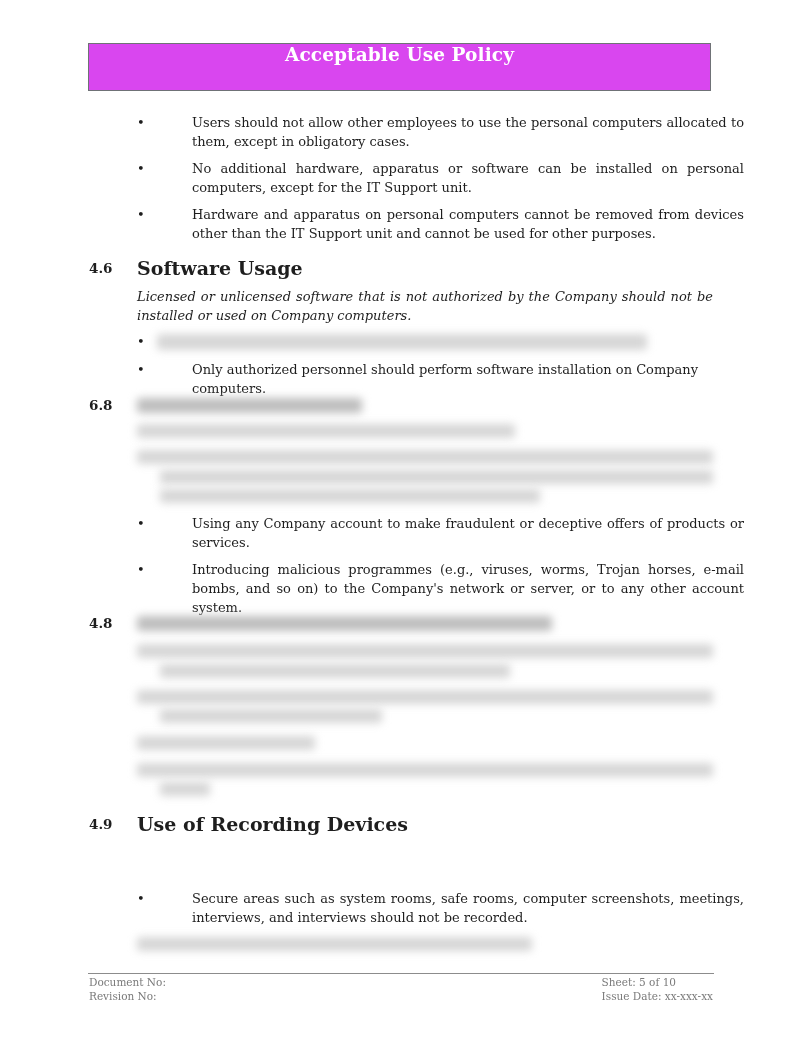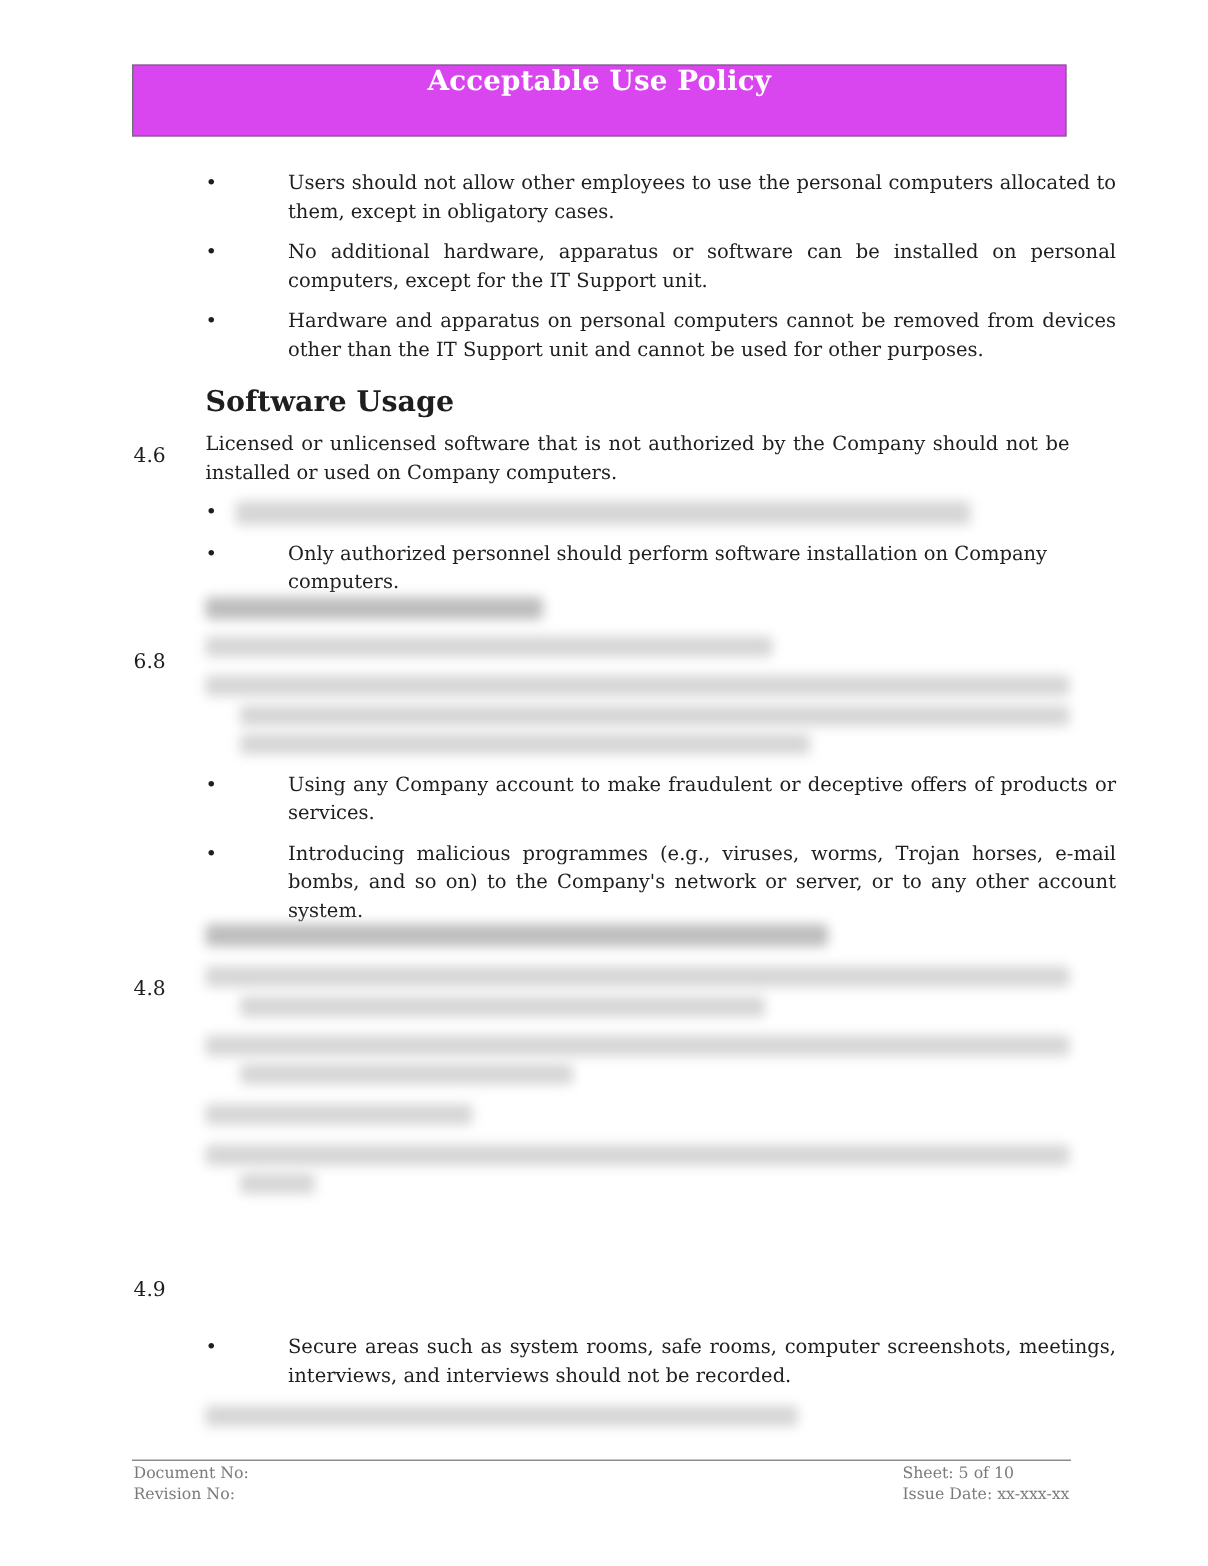--- a/index.html
+++ b/index.html
@@ -7,23 +7,23 @@
          font-family: "DejaVu Serif", "Liberation Serif", serif; color: #1e1e1e; }
   .page { position: absolute; left: 0; top: 0; width: 805px; height: 1044px; }
   .header-band { position: absolute; left: 88px; top: 43px; width: 623px; height: 48px;
                  background: #d946ef; border: 1px solid #6f7276; box-sizing: border-box;
                  display: flex; align-items: flex-start; justify-content: center; }
   .header-title { color: #ffffff; font-weight: bold; font-size: 18.5px; letter-spacing: 0.1px; }
   .text { font-size: 13px; line-height: 19px; text-align: justify; }
   .bullet { position: absolute; left: 137px; width: 576px; }
   .bullet .dot { position: absolute; left: 0; top: 0; font-size: 13px; line-height: 19px; }
   .bullet .body { position: absolute; left: 24px; width: 552px; margin-left: 31px; }
-  .sec-num { position: absolute; left: 89px; font-weight: normal; font-size: 13.5px; line-height: 19px; margin-top: 36px; }
+  .sec-num { position: absolute; left: 89px; font-weight: bold; font-size: 13.5px; line-height: 19px; }
   .sec-title { position: absolute; left: 137px; font-weight: bold; font-size: 19px; line-height: 19px; }
-  .para { position: absolute; left: 137px; width: 576px; }
+  .para { position: absolute; left: 137px; width: 576px; font-style: italic; }
   .blur { position: absolute; background: #d6d6d6; filter: blur(4px); border-radius: 3px; }
   .blur.dark { background: #bdbdbd; }
   .footer-rule { position: absolute; left: 88px; top: 973px; width: 626px; height: 1px; background: #8c8c8c; }
   .footer-text { position: absolute; font-size: 10.5px; line-height: 14px; color: #7a7a7a; }
   .footer-left { left: 89px; top: 975px; }
   .footer-right { right: 92px; top: 975px; }
 </style>
 </head>
 <body>
 
@@ -77,20 +77,21 @@
   <div class="blur dark" style="left:137px; top:616px; width:415px; height:15px;"></div>
   <div class="blur" style="left:137px; top:644px; width:576px; height:14px;"></div>
   <div class="blur" style="left:160px; top:664px; width:350px; height:14px;"></div>
   <div class="blur" style="left:137px; top:690px; width:576px; height:14px;"></div>
   <div class="blur" style="left:160px; top:709px; width:222px; height:14px;"></div>
   <div class="blur" style="left:137px; top:736px; width:178px; height:14px;"></div>
   <div class="blur" style="left:137px; top:763px; width:576px; height:14px;"></div>
   <div class="blur" style="left:160px; top:782px; width:50px; height:14px;"></div>
 
   <span class="sec-num" style="top:815px;">4.9</span>
+  <span class="sec-title" style="top:815px;">Use of Recording Devices</span>
   <div class="bullet text" style="top:889px;">
     <span class="dot">•</span>
     <div class="body">Secure areas such as system rooms, safe rooms, computer screenshots, meetings, interviews, and interviews should not be recorded.</div>
   </div>
   <div class="blur" style="left:137px; top:937px; width:395px; height:14px;"></div>
 
   <div class="footer-rule"></div>
   <div class="footer-text footer-left">
     <div>Document No:</div>
     <div>Revision No:</div>

